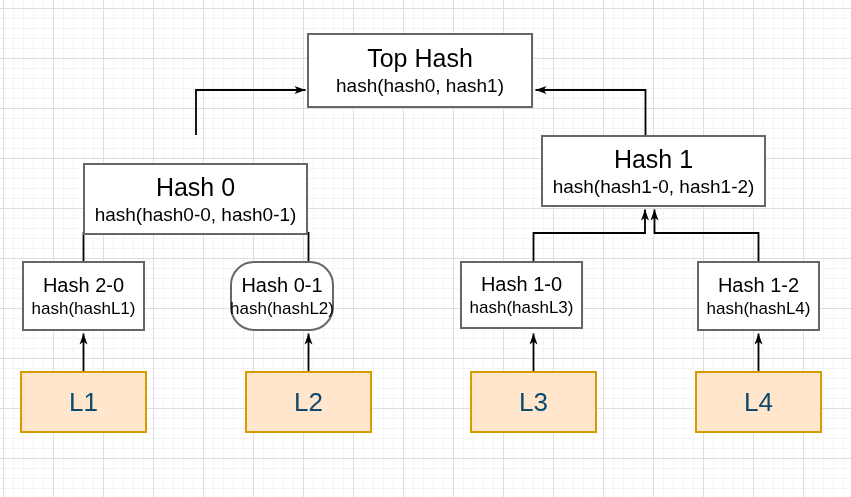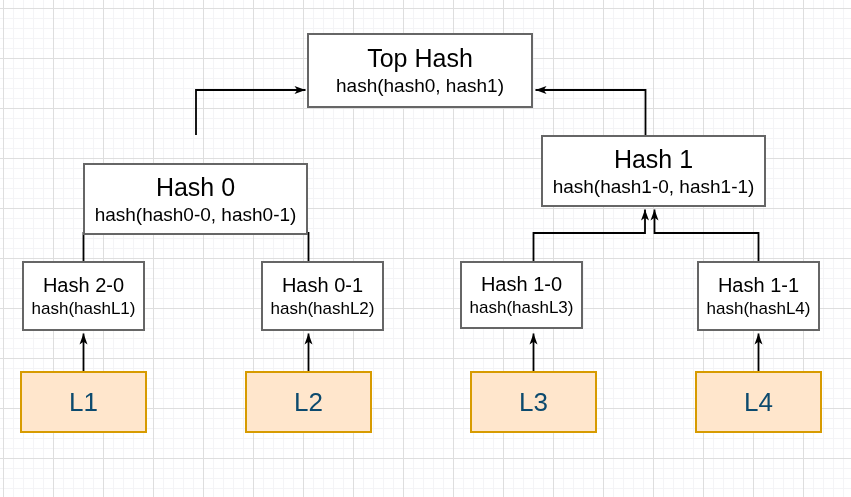--- a/index.html
+++ b/index.html
@@ -91,40 +91,40 @@
     <div class="sub">hash(hash0, hash1)</div>
   </div>
 
   <div class="node big" style="left:83px; top:135px; width:225px; height:72px;margin-top:28px;">
     <div class="title">Hash 0</div>
     <div class="sub">hash(hash0-0, hash0-1)</div>
   </div>
 
   <div class="node big" style="left:533px; top:135px; width:225px; height:72px;margin-left:8px;">
     <div class="title">Hash 1</div>
-    <div class="sub">hash(hash1-0, hash1-1)</div>
+    <div class="sub">hash(hash1-0, hash1-2)</div>
   </div>
 
   <div class="node small" style="left:22px; top:261px; width:123px; height:70px;">
     <div class="title">Hash 2-0</div>
     <div class="sub">hash(hashL1)</div>
   </div>
 
-  <div class="node small" style="left:261px; top:261px; width:123px; height:70px;">
+  <div class="node small" style="left:230px; top:261px; width:104px; height:70px;border-radius:24px;">
     <div class="title">Hash 0-1</div>
     <div class="sub">hash(hashL2)</div>
   </div>
 
   <div class="node small" style="left:460px; top:261px; width:123px; height:68px;">
     <div class="title">Hash 1-0</div>
     <div class="sub">hash(hashL3)</div>
   </div>
 
   <div class="node small" style="left:697px; top:261px; width:123px; height:70px;">
-    <div class="title">Hash 1-1</div>
+    <div class="title">Hash 1-2</div>
     <div class="sub">hash(hashL4)</div>
   </div>
 
   <div class="leaf" style="left:20px; top:371px; width:127px; height:62px;">
     <span>L1</span>
   </div>
 
   <div class="leaf" style="left:245px; top:371px; width:127px; height:62px;">
     <span>L2</span>
   </div>

